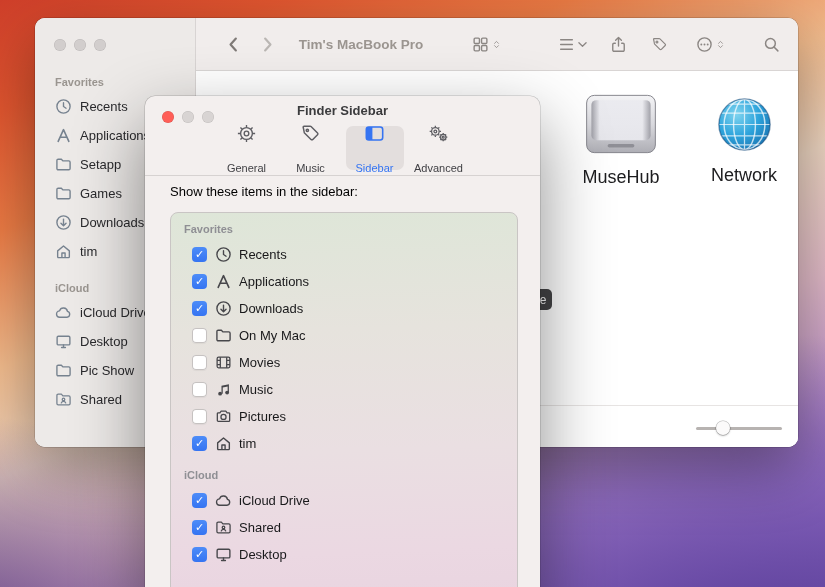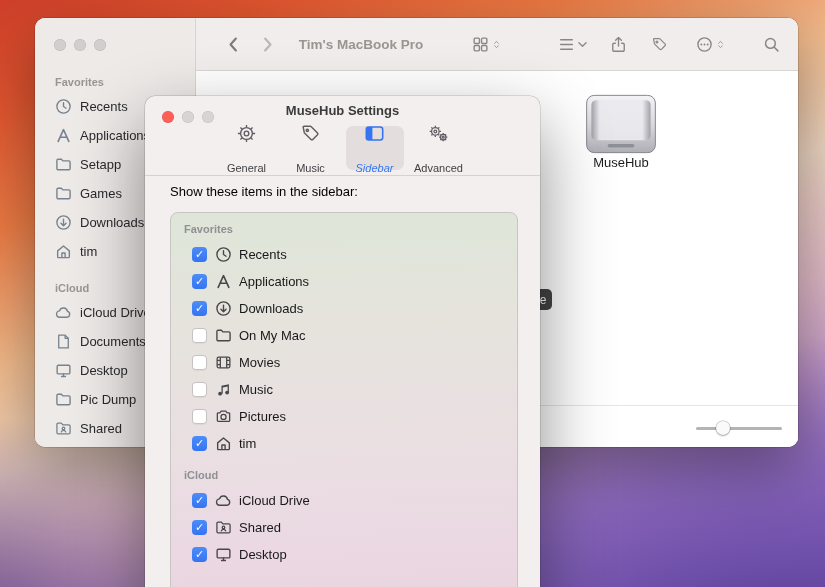--- a/index.html
+++ b/index.html
@@ -50,21 +50,21 @@
   .tb.back { color:#7f7a77; }
   .tb.fwd { color:#bab6b3; }
 
   .f-content { position:absolute; left:161px; right:0; top:54px; bottom:0;
     background:#fff; border-radius:0 0 10px 0; }
   .desk-item { position:absolute; display:flex; flex-direction:column; align-items:center; }
   .desk-icon { display:inline-flex; }
   .desk-icon svg { width:100%; height:100%; display:block; }
   .desk-icon.drive { width:84px; height:62px; }
   .desk-icon.globe { width:57px; height:57px; margin-top:3px; }
-  .desk-label { margin-top:0; font-size:13px; color:#1d1d1f; }
+  .desk-label { margin-top:12px; font-size:18px; color:#1d1d1f; }
   .partial-label { position:absolute; left:492px; top:271px; height:21px; padding:0 6px;
     background:#454547; color:#fff; font-size:12px; border-radius:5px;
     display:flex; align-items:center; }
 
   .f-statusbar { position:absolute; left:161px; right:0; bottom:0; height:42px;
     border-top:1px solid #e7e4e3; background:#fff; border-radius:0 0 10px 0; }
   .zoom-slider { position:absolute; right:16px; bottom:12px; width:86px; height:14px; }
   .zoom-track { position:absolute; top:6px; left:0; right:0; height:3px;
     border-radius:2px; background:#b7b3b1; }
   .zoom-knob { position:absolute; top:0; left:25%; width:14px; height:14px; border-radius:50%;
@@ -79,21 +79,21 @@
   .light.dim { background:#d8d4d3; box-shadow:inset 0 0 0 .5px rgba(0,0,0,.12); }
   .s-title { position:absolute; top:7px; left:0; right:0; text-align:center;
     font-size:13px; font-weight:700; color:#3b3b3d; }
   .s-tabs { position:absolute; top:30px; left:0; right:0; display:flex;
     justify-content:center; gap:6px; }
   .tab { width:58px; height:44px; border-radius:7px; display:flex; flex-direction:column;
     align-items:center; justify-content:center; gap:18px; }
   .tab .icn { width:21px; height:21px; color:#5e5e63; }
   .tab-label { font-size:11px; color:#3f3f43; }
   .tab.selected { background:#e3dedd; }
-  .tab.selected .icn, .tab.selected .tab-label { color:var(--accent,#3574f2);font-style:italic; }
+  .tab.selected .icn, .tab.selected .tab-label { color:var(--accent,#3574f2); }
   .s-divider { position:absolute; top:79px; left:0; right:0; height:1px; background:#d6d2d1; }
   .s-heading { position:absolute; top:88px; left:25px; font-size:13px; color:#000000; }
   .s-list { position:absolute; top:116px; left:25px; width:348px; height:396px;
     border-radius:8px; border:1px solid #c9c5c4; overflow:hidden; padding-top:4px;
     background:linear-gradient(178deg,#dee6d8 0%,#e6e3dd 30%,#eadfe2 60%,#ebd8e2 85%,#e9d4e0 100%); }
   .li-header { height:24px; display:flex; align-items:center; padding-left:13px;
     font-size:11px; font-weight:700; color:#8f8f94; }
   .li-header.mt { margin-top:6px; }
   .li-row { height:27px; display:flex; align-items:center; gap:7px; padding-left:21px;
     font-size:13px; color:#19191b; }
@@ -175,43 +175,34 @@
           <div class="sb-item">
             <span class="icn">
               <svg viewBox="0 0 16 16" fill="none" stroke="currentColor" stroke-width="1.3" stroke-linejoin="round">
                 <path d="M4.6 12.5a3 3 0 0 1-.3-6A3.8 3.8 0 0 1 11.7 7a2.8 2.8 0 0 1-.4 5.5z"></path>
               </svg>
             </span>
             <span class="sb-label">iCloud Drive</span>
           </div>
           <div class="sb-item">
             <span class="icn">
-              <svg viewBox="0 0 16 16" fill="none" stroke="currentColor" stroke-width="1.2" stroke-linejoin="round">
-                <path d="M3.5 2h6l3 3v9h-9z"></path>
-                <path d="M9.5 2v3h3"></path>
-              </svg>
-            </span>
-            <span class="sb-label">Documents</span>
-          </div>
-          <div class="sb-item">
-            <span class="icn">
               <svg viewBox="0 0 16 16" fill="none" stroke="currentColor" stroke-width="1.3" stroke-linecap="round">
                 <rect x="2" y="3" width="12" height="8.2" rx="1.2"></rect>
                 <path d="M6.2 13.6h3.6M8 11.2v2.2"></path>
               </svg>
             </span>
             <span class="sb-label">Desktop</span>
           </div>
           <div class="sb-item">
             <span class="icn">
               <svg viewBox="0 0 16 16" fill="none" stroke="currentColor" stroke-width="1.3" stroke-linejoin="round">
                 <path d="M1.8 4.2c0-.7.5-1.2 1.2-1.2h3l1.4 1.6h5.6c.7 0 1.2.5 1.2 1.2v6c0 .7-.5 1.2-1.2 1.2H3c-.7 0-1.2-.5-1.2-1.2z"></path>
               </svg>
             </span>
-            <span class="sb-label">Pic Dump</span>
+            <span class="sb-label">Pic Show</span>
           </div>
           <div class="sb-item">
             <span class="icn">
               <svg viewBox="0 0 16 16" fill="none" stroke="currentColor" stroke-width="1.2" stroke-linejoin="round">
                 <path d="M1.8 4.2c0-.7.5-1.2 1.2-1.2h3l1.4 1.6h5.6c.7 0 1.2.5 1.2 1.2v6c0 .7-.5 1.2-1.2 1.2H3c-.7 0-1.2-.5-1.2-1.2z"></path>
                 <circle cx="8" cy="7.9" r="1.2"></circle>
                 <path d="M5.9 11.2c.4-1 1.1-1.5 2.1-1.5s1.7.5 2.1 1.5" stroke-linecap="round"></path>
               </svg>
             </span>
             <span class="sb-label">Shared</span>
@@ -320,39 +311,60 @@
                   <stop offset="1" stop-color="#9a9aa2"></stop>
                 </linearGradient>
               </defs>
               <rect x="8" y="2" width="72" height="60" rx="8" fill="url(#dg1)" stroke="#83838b"></rect>
               <rect x="13" y="7" width="62" height="42" rx="5" fill="url(#dg2)" opacity=".9"></rect>
               <rect x="30" y="53" width="28" height="3.5" rx="1.75" fill="#8f8f96"></rect>
             </svg>
           </span>
         <span class="desk-label">MuseHub</span>
       </div>
+      <div class="desk-item" style="left:498px;top:21px;width:100px">
+        <span class="desk-icon globe">
+            <svg viewBox="0 0 60 60">
+              <defs>
+                <radialGradient id="gg" cx=".35" cy=".3" r=".95">
+                  <stop offset="0" stop-color="#7fd4ef"></stop>
+                  <stop offset=".45" stop-color="#2da4dc"></stop>
+                  <stop offset="1" stop-color="#135e9e"></stop>
+                </radialGradient>
+              </defs>
+              <circle cx="30" cy="30" r="27" fill="url(#gg)"></circle>
+              <g fill="none" stroke="rgba(255,255,255,.72)" stroke-width="1.5">
+                <ellipse cx="30" cy="30" rx="11.5" ry="26.5"></ellipse>
+                <ellipse cx="30" cy="30" rx="21.5" ry="26.5"></ellipse>
+                <path d="M30 3.5v53M3.5 30h53M6.5 18h47M6.5 42h47M12.5 8.5h35M12.5 51.5h35" stroke-width="1.3"></path>
+              </g>
+              <circle cx="30" cy="30" r="27" fill="none" stroke="rgba(10,60,110,.5)" stroke-width="1.4"></circle>
+            </svg>
+          </span>
+        <span class="desk-label">Network</span>
+      </div>
     </div>
 
     <span class="partial-label">ne</span>
 
     <div class="f-statusbar">
       <div class="zoom-slider">
         <span class="zoom-track"></span>
         <span class="zoom-knob" style="left: calc(25% - 2px);"></span>
       </div>
     </div>
   </div>
 
   <div class="settings">
     <div class="lights">
       <span class="light red"></span>
       <span class="light dim"></span>
       <span class="light dim"></span>
     </div>
-    <div class="s-title">MuseHub Settings</div>
+    <div class="s-title">Finder Sidebar</div>
 
     <div class="s-tabs">
       <div class="tab">
         <span class="icn">
             <svg viewBox="0 0 20 20" fill="none" stroke="currentColor" stroke-width="1.3">
               <circle cx="10" cy="10" r="5.6"></circle>
               <circle cx="10" cy="10" r="2.2"></circle>
               <path d="M10 1.8v2.6M10 15.6v2.6M1.8 10h2.6M15.6 10h2.6M4.2 4.2L6 6M14 14l1.8 1.8M15.8 4.2L14 6M6 14l-1.8 1.8"></path>
             </svg>
           </span>

